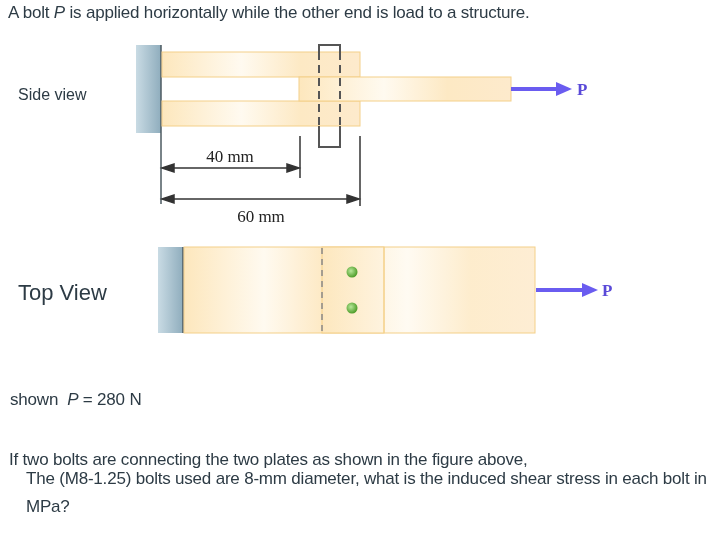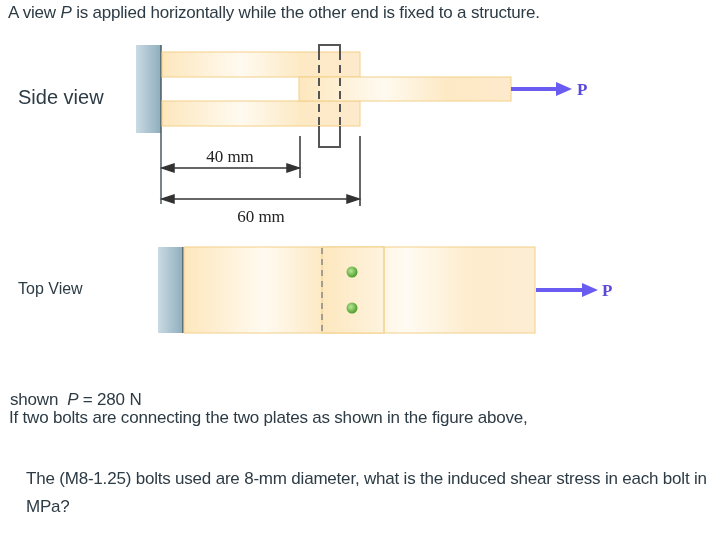--- a/index.html
+++ b/index.html
@@ -1,28 +1,28 @@
 <!DOCTYPE html>
 <html><head>
   <meta charset="utf-8">
   <style>
     html, body { margin: 0; padding: 0; background: #ffffff; }
     body { width: 722px; height: 539px; position: relative; overflow: hidden;
            font-family: "Liberation Sans", sans-serif; color: #2d3b45; }
     .text { position: absolute; font-size: 17px; line-height: 20px; white-space: nowrap; color: #2d3b45; letter-spacing: -0.2px; }
-    .label { position: absolute; font-size: 20px; color: #2d3b45; }
+    .label { position: absolute; font-size: 16px; color: #2d3b45; }
     .serif { font-family: "Liberation Serif", serif; }
     #diagram { position: absolute; left: 0; top: 0; }
     .wrap { white-space: normal; width: 710px; line-height: 28px; }
   </style>
 </head>
 <body>
 
 <div class="text" style="left:8px; top:3px;">
-  <span>A view </span><i>P</i><span> is applied horizontally while the other end is fixed to a structure.</span>
+  <span>A bolt </span><i>P</i><span> is applied horizontally while the other end is load to a structure.</span>
 </div>
 
 <svg id="diagram" width="722" height="380" viewBox="0 0 722 380">
   <defs>
     <linearGradient id="plateGrad" x1="0" x2="1" y1="0" y2="0">
       <stop offset="0" stop-color="#fde7bd"></stop>
       <stop offset="0.4" stop-color="#fffaf0"></stop>
       <stop offset="0.7" stop-color="#fde9c4"></stop>
       <stop offset="1" stop-color="#fdeacc"></stop>
     </linearGradient>
@@ -81,19 +81,19 @@
     <circle cx="352" cy="308" r="5.5" fill="url(#boltGrad)"></circle>
     <g>
       <line x1="536" y1="290" x2="586" y2="290" stroke="#6a5cf0" stroke-width="4"></line>
       <polygon points="582,283 598,290 582,297" fill="#6a5cf0"></polygon>
     </g>
     <text x="602" y="296" font-family="Liberation Serif, serif" font-weight="bold" font-size="17" fill="#5a4ad8">P</text>
   </g>
 </svg>
 
 <div class="label" style="left:18px; top:86px;">Side view</div>
-<div class="label" style="left:18px; top:280px; font-size:16px;">Top View</div>
+<div class="label" style="left:18px; top:280px; font-size:22px;">Top View</div>
 
 <div class="text" style="left:10px; top:390px; white-space:pre;"><span>shown  </span><i>P</i><span> = 280 N</span></div>
 
-<div class="text" style="left:9px; top:408px;text-align:center;">If two bolts are connecting the two plates as shown in the figure above,</div>
+<div class="text" style="left:9px; top:450px;text-align:center;">If two bolts are connecting the two plates as shown in the figure above,</div>
 
 <div class="text wrap" style="left:26px; top:465px;">The  (M8-1.25) bolts used are 8-mm diameter, what is the induced shear stress in each bolt in MPa?</div>
 
 </body></html>

